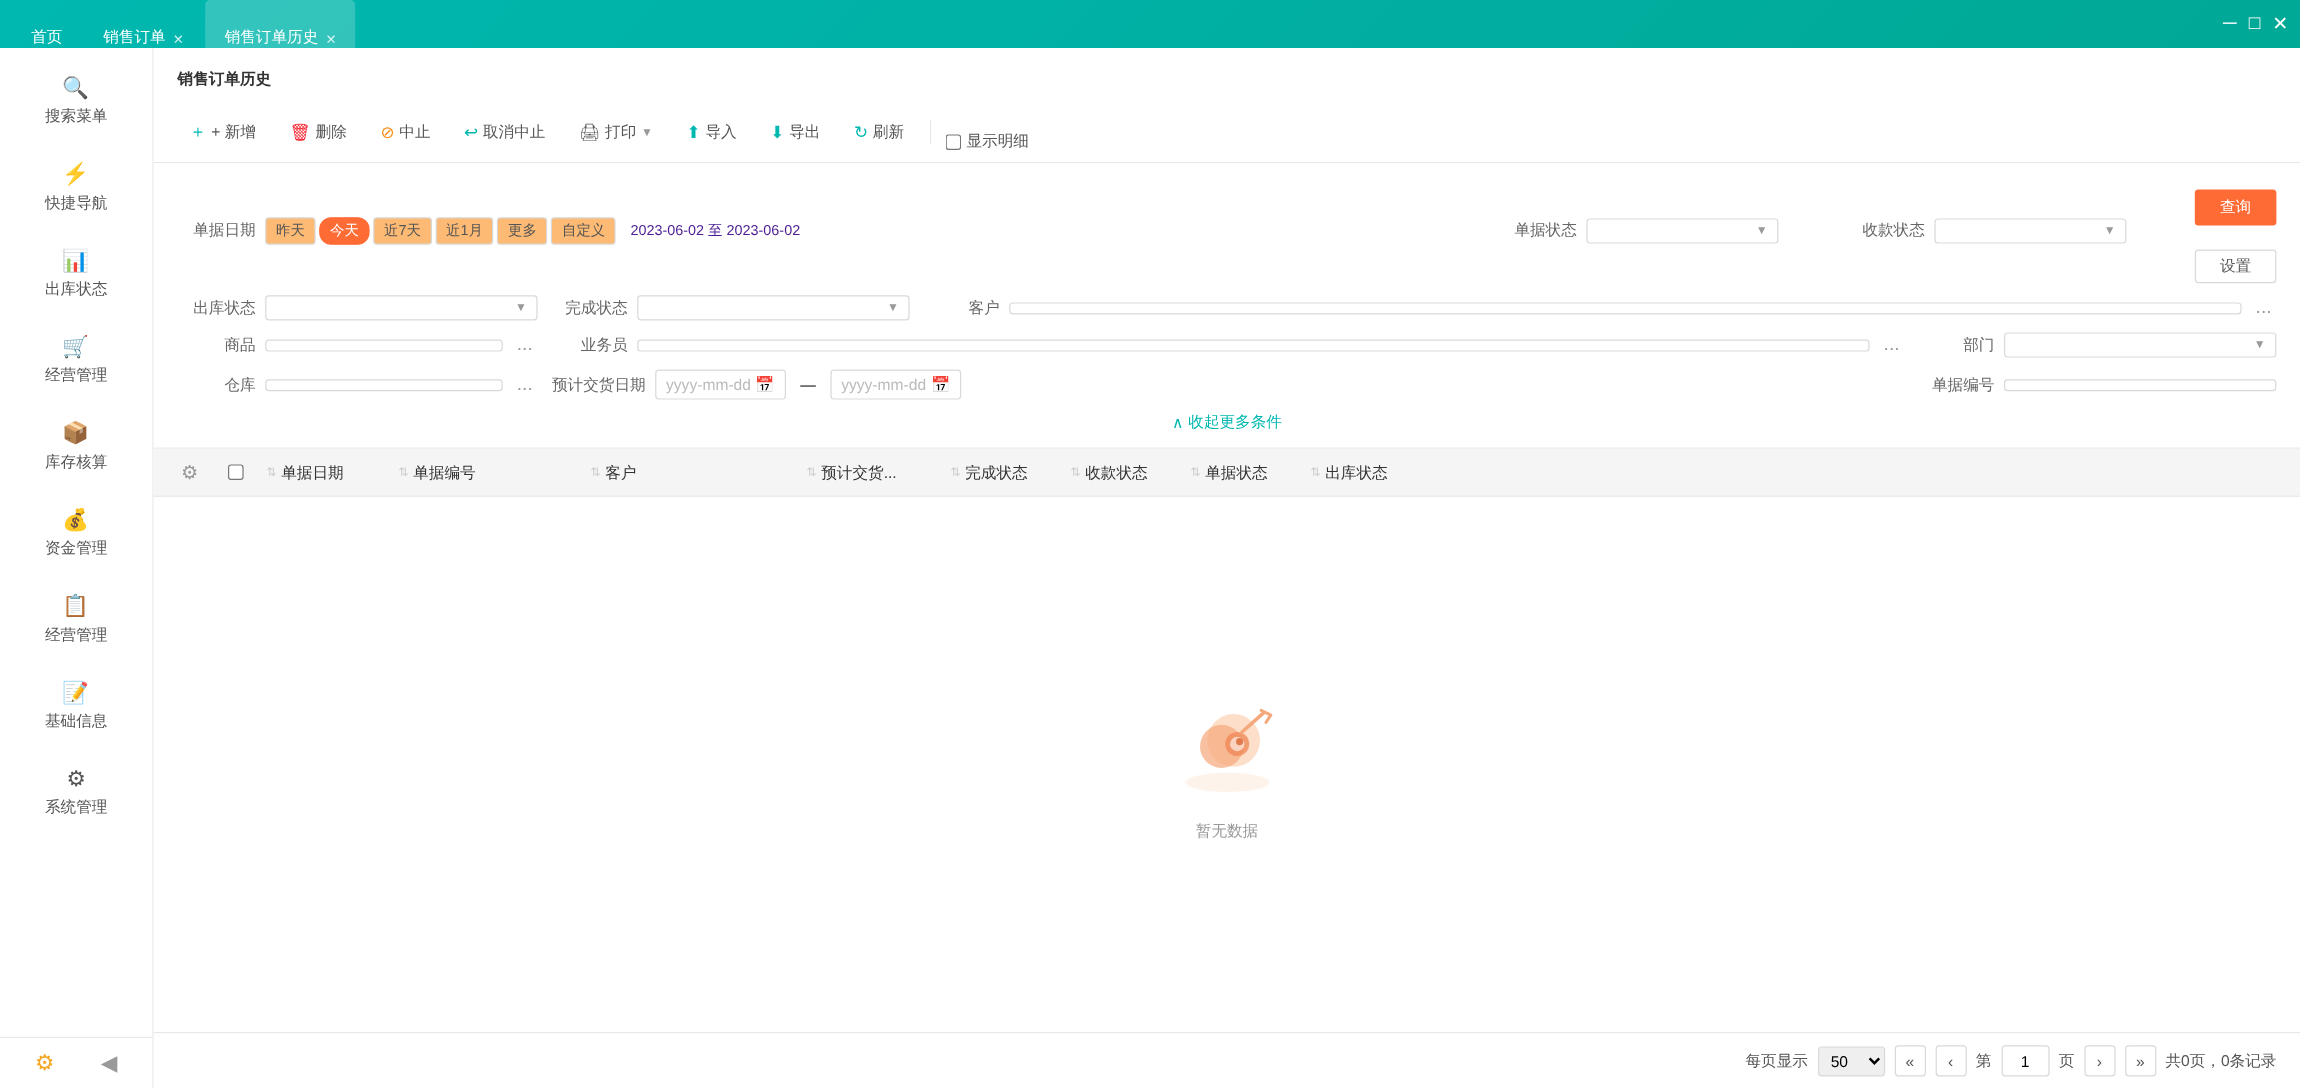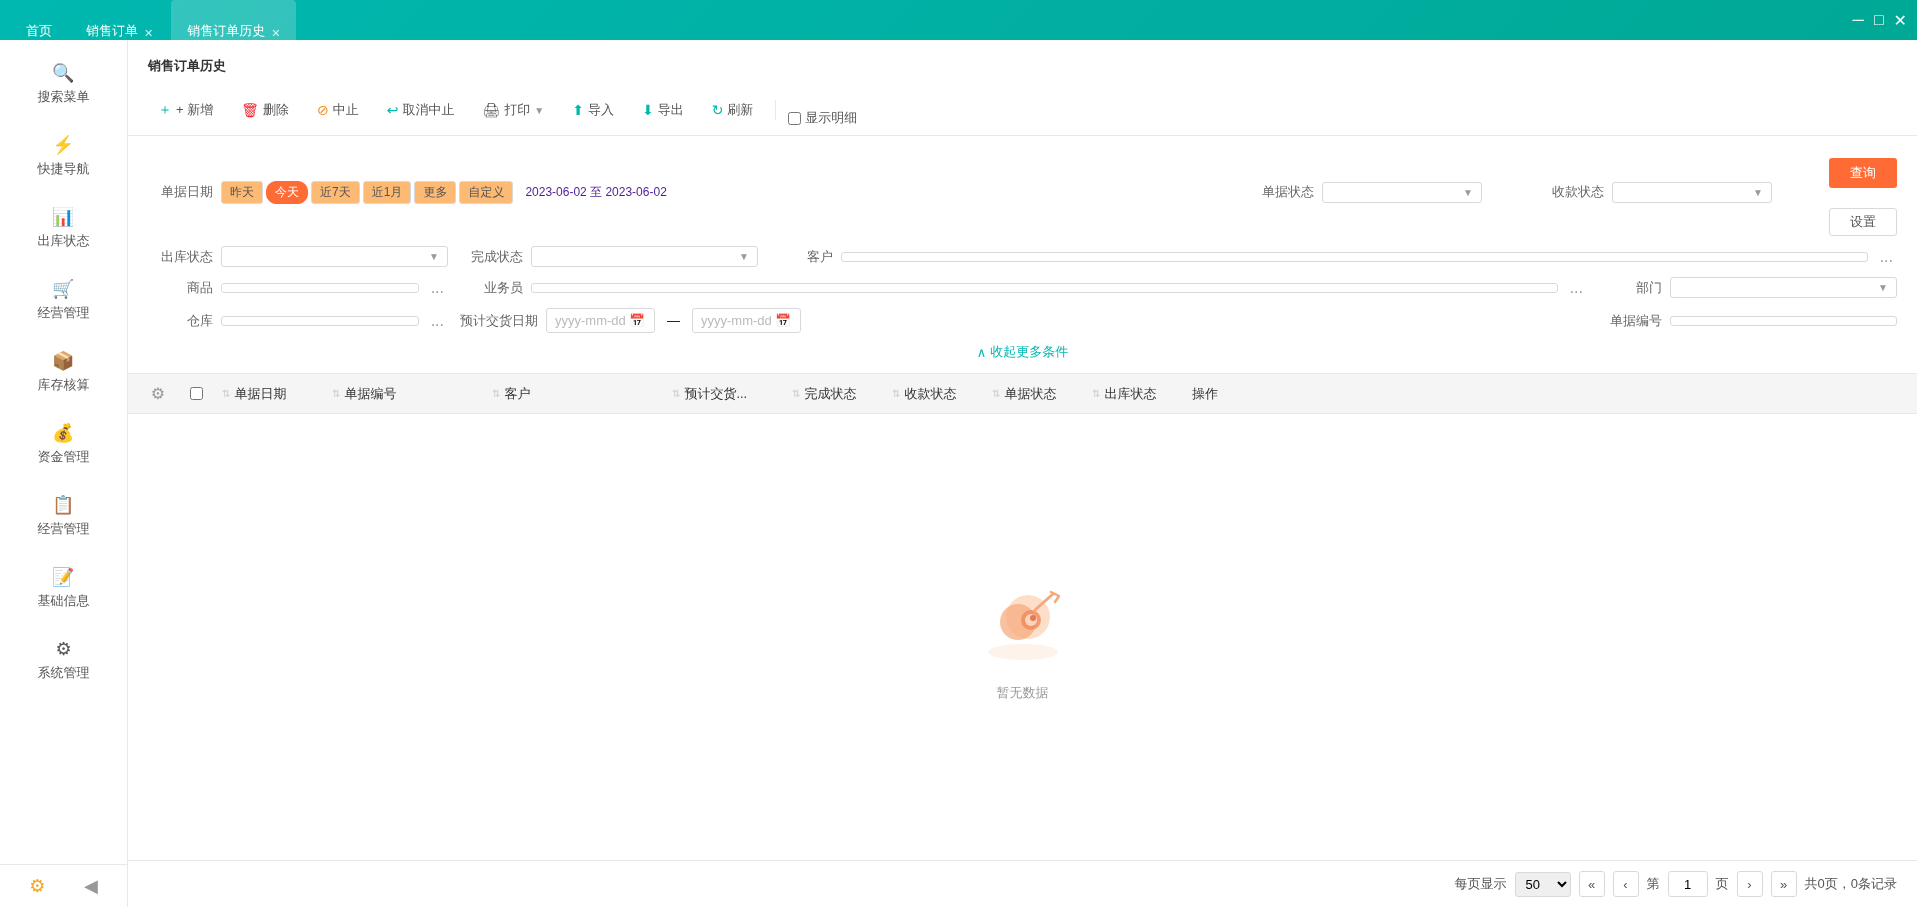--- a/index.html
+++ b/index.html
@@ -598,23 +598,20 @@
           <span class="sort-icon">⇅</span>
           <span>收款状态</span>
         </div>
         <div class="table-header-cell col-bill-status">
           <span class="sort-icon">⇅</span>
           <span>单据状态</span>
         </div>
         <div class="table-header-cell col-delivery-status">
           <span class="sort-icon">⇅</span>
           <span>出库状态</span>
-        </div>
-        <div class="table-header-cell col-op">
-          <span>操作</span>
         </div>
       </div>
 
       <div class="empty-state">
         <svg width="100" height="100" viewBox="0 0 100 100">
           <ellipse cx="50" cy="80" rx="35" ry="8" fill="#fde8d8" opacity="0.5"></ellipse>
           <circle cx="55" cy="45" r="22" fill="#fcd6bc" opacity="0.8"></circle>
           <circle cx="45" cy="50" r="18" fill="#f5a87a" opacity="0.7"></circle>
           <circle cx="58" cy="48" r="10" fill="#f0895a" opacity="0.8"></circle>
           <circle cx="58" cy="48" r="6" fill="white" opacity="0.6"></circle>

